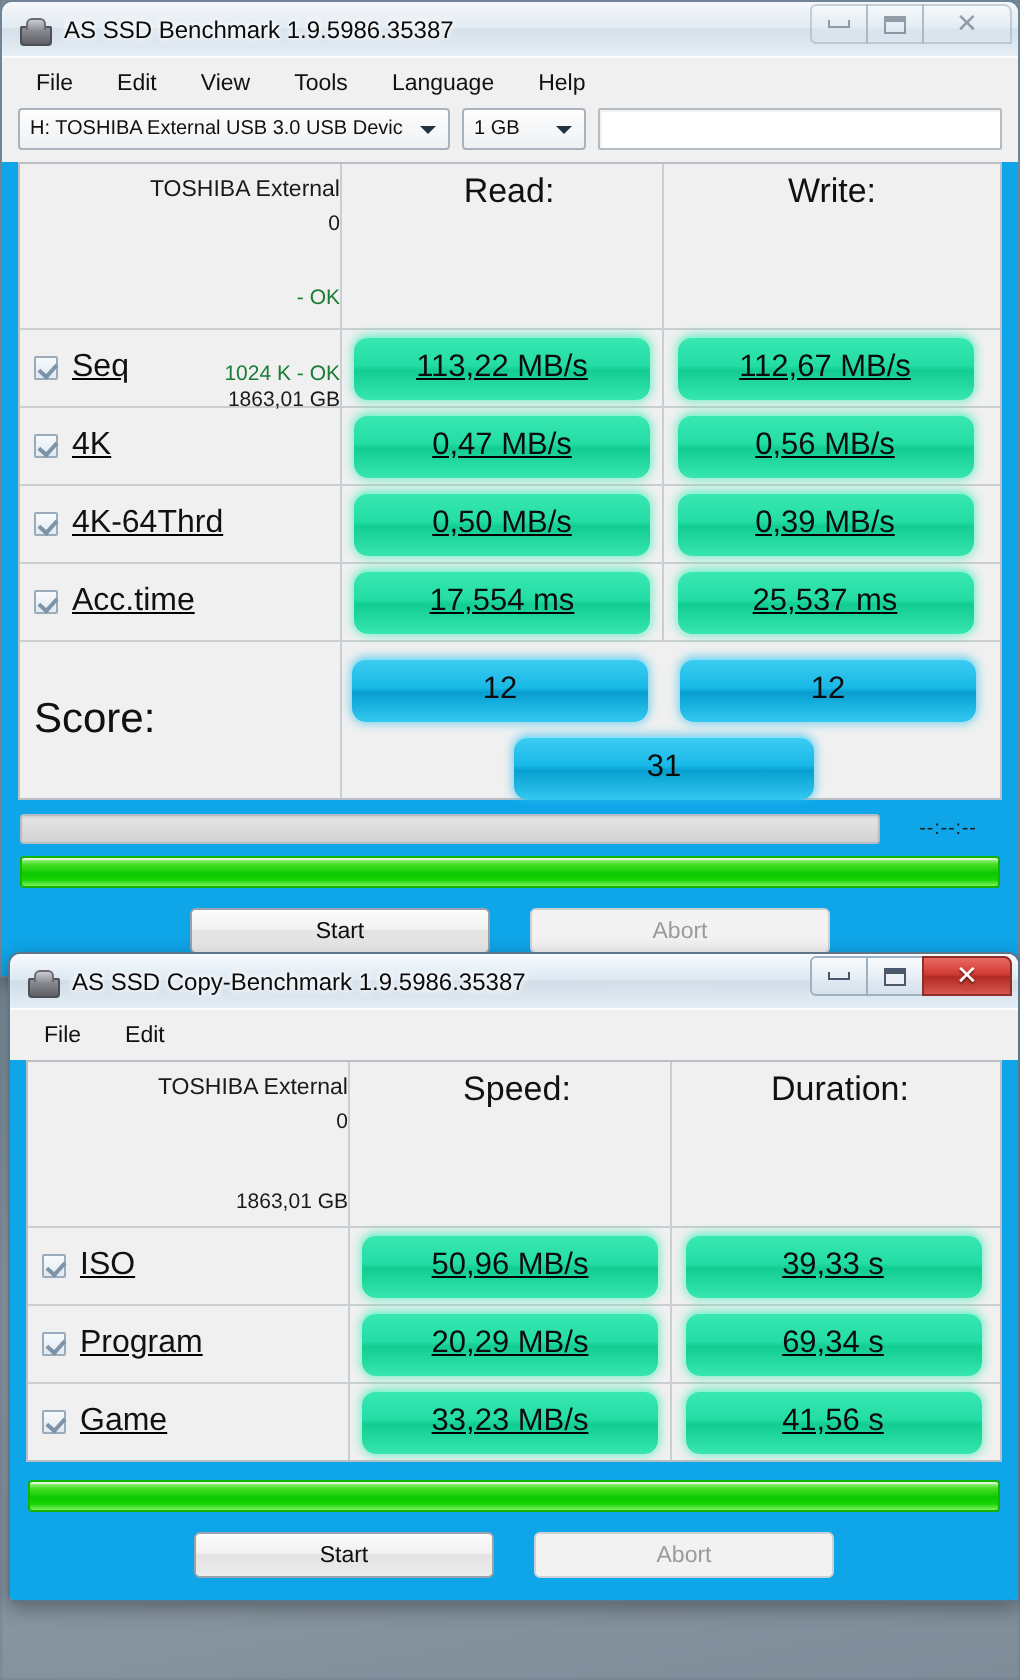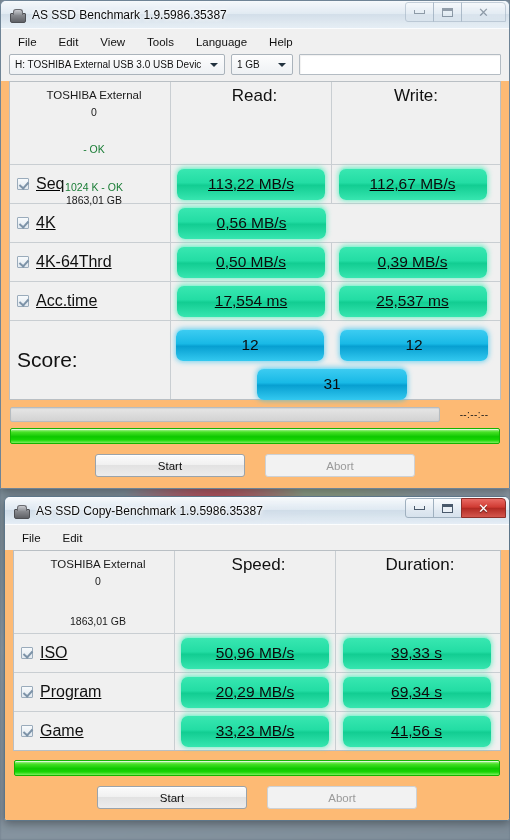--- a/index.html
+++ b/index.html
@@ -85,21 +85,21 @@
     border-color: #8e2e28;
   }
   .g-min { width: 11px; height: 4px; border: 1px solid #49596b; border-top: none; background: #eaf0f6; }
   .g-max { width: 11px; height: 9px; border: 1px solid #49596b; border-top-width: 3px; background: #eaf0f6; }
   .g-close {
     font-family: "DejaVu Sans", sans-serif; font-size: 13px; font-weight: bold;
     line-height: 1; color: #49596b;
   }
   .wbtn.close.active-red .g-close { color: #fff; text-shadow: 0 1px 1px rgba(0,0,0,.5); }
 
-  .win-body { background: #fdba74; padding: 0; }
+  .win-body { background: #0ea5e9; padding: 0; }
 
   
   .menubar { display: flex; padding: 5px 6px 4px 6px; background: #f0f0f0; }
   .menuitem {
     font-size: 11.5px; color: #111; padding: 2px 11px; cursor: default; white-space: nowrap;
   }
 
   
   .toolbar { display: flex; gap: 6px; padding: 0 8px 6px 8px; background: #f0f0f0; align-items: center; }
   .combo {
@@ -126,21 +126,21 @@
     margin: 0 8px; border: 1px solid #b9bfc4; background: #f0f0f0;
     border-collapse: collapse;
   }
   .grow { display: flex; border-bottom: 1px solid #c9ced2; }
   .grow:last-child { border-bottom: none; }
   .gcell { border-right: 1px solid #c9ced2; display: flex; align-items: center; }
   .gcell:last-child { border-right: none; }
   .c-label { width: 161px; padding-left: 7px; }
   .c-val   { width: 161px; justify-content: center; }
 
-  .infocell { flex-direction: column; align-items: center; padding: 7px 0 6px 8px; height: 82px; }
+  .infocell { flex-direction: column; align-items: flex-end; padding: 7px 0 6px 8px; height: 82px; }
   .info-line { font-size: 10.5px; color: #1a1a1a; line-height: 13.5px; white-space: nowrap; }
   .info-line.title { font-size: 11.5px; margin-bottom: 3px; }
   .info-line.green { color: #1a7d36; margin-top: 24px; }
   .headcell { height: 82px; align-items: flex-start; padding: 4px 0 0 7px; }
   .head-txt { font-size: 17px; color: #111; }
 
   .rowcell { height: 38px; text-decoration: underline; }
   .chk {
     width: 12px; height: 12px; border: 1px solid #9aabbb; border-radius: 1px;
     background: linear-gradient(180deg,#f7fafc,#e2e9f0);
@@ -192,21 +192,21 @@
     background: linear-gradient(180deg,#fbfbfb 0%,#f1f1f1 45%,#e2e2e2 50%,#edecec 100%);
     font-size: 11.5px; color: #0d0d0d;
     display: flex; align-items: center; justify-content: center;
     box-shadow: inset 0 1px 0 #fff;
   }
   .btn.disabled { color: #9a9a9a; border-color: #cdd1d5; background: #f2f2f2; box-shadow: none; }
 
   
   #win1 { left: 0; top: 0; width: 510px; }
   #win1 .win-frame { border-radius: 6px 6px 0 0; }
-  #win2 { left: 4px; top: 496px; width: 506px; }
+  #win2 { left: 4px; top: 476px; width: 506px; }
 </style>
 </head>
 <body>
 
 <div id="root">
   <div class="desktop"></div>
 
   <div class="window" id="win1">
     <div class="win-frame">
 
@@ -277,20 +277,23 @@
             </div>
             <div class="gcell c-val rowcell">
               <span class="pill">112,67 MB/s</span>
             </div>
           </div>
 
           <div class="grow">
             <div class="gcell c-label rowcell">
               <span class="chk"></span>
               <span class="rowlabel">4K</span>
+            </div>
+            <div class="gcell c-val rowcell">
+              <span class="pill">0,47 MB/s</span>
             </div>
             <div class="gcell c-val rowcell">
               <span class="pill">0,56 MB/s</span>
             </div>
           </div>
 
           <div class="grow">
             <div class="gcell c-label rowcell">
               <span class="chk"></span>
               <span class="rowlabel">4K-64Thrd</span>

